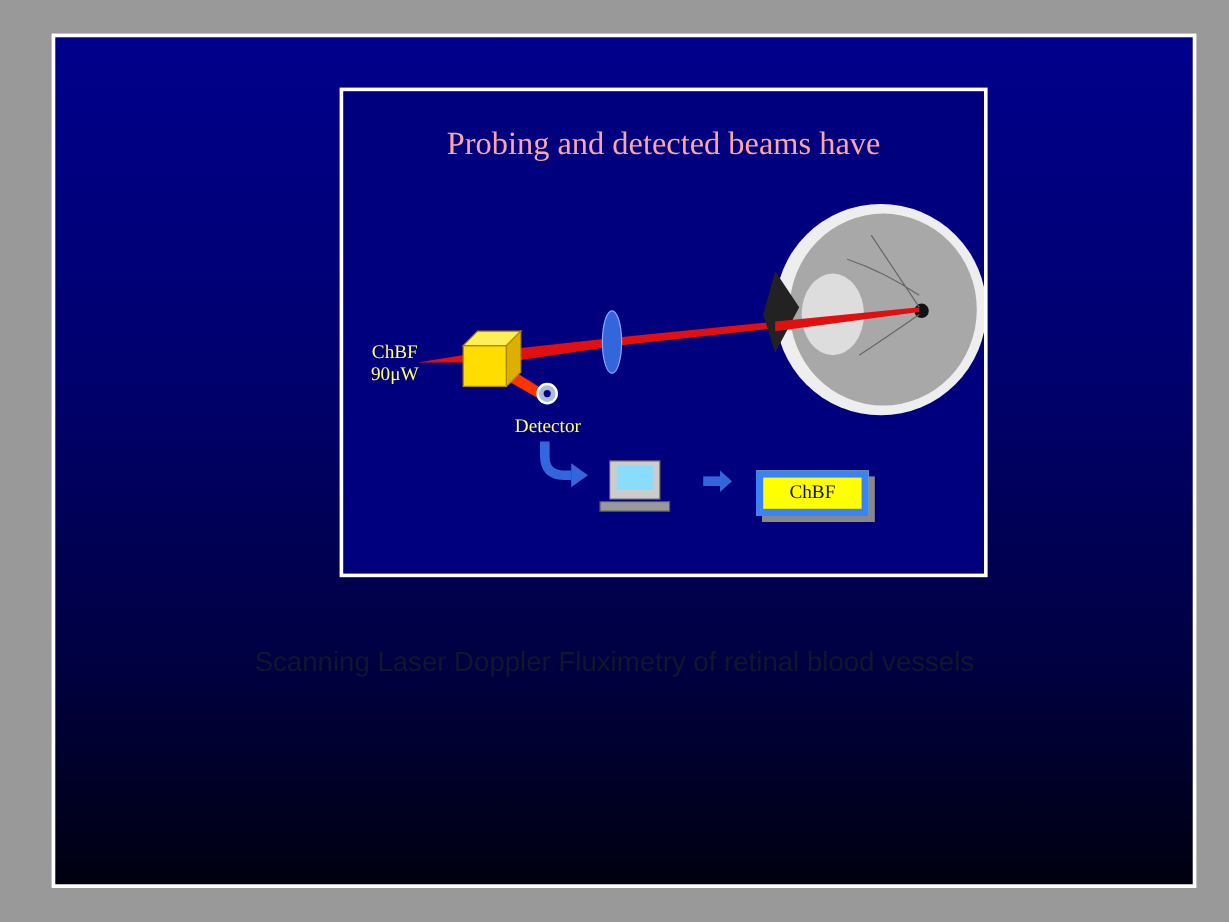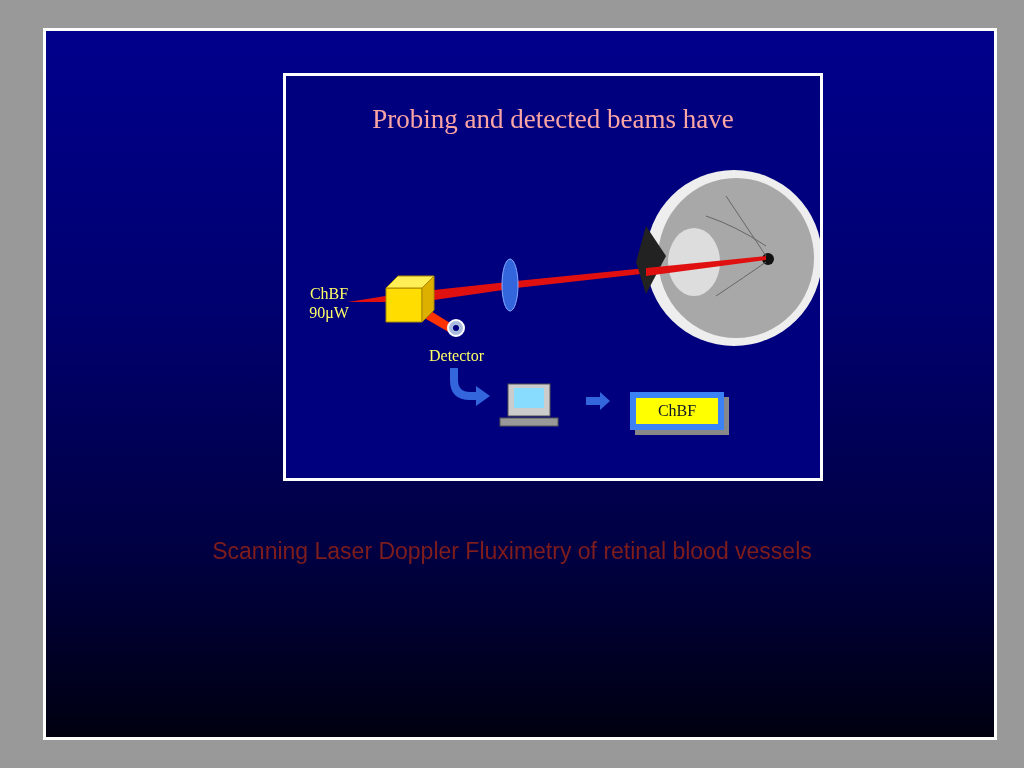--- a/index.html
+++ b/index.html
@@ -3,21 +3,21 @@
   <meta charset="utf-8">
   <style>
     html,body{margin:0;padding:0;}
     body{width:1024px;height:768px;background:#999999;position:relative;overflow:hidden;font-family:"Liberation Sans",sans-serif;}
     .slide{position:absolute;left:43px;top:28px;width:948px;height:706px;border:3px solid #ffffff;
       background:linear-gradient(to bottom,#00008c 0%,#00006e 40%,#000040 75%,#000010 100%);}
     .figure{position:absolute;left:283px;top:73px;width:534px;height:402px;border:3px solid #ffffff;background:#00007f;overflow:hidden;}
     .fig-title{position:absolute;left:0;top:26px;width:100%;text-align:center;color:#fca5a5;
       font-family:"Liberation Serif",serif;font-size:27px;line-height:34px;}
     .lbl{position:absolute;color:#ffff66;font-family:"Liberation Serif",serif;font-size:16px;line-height:19px;text-align:right;}
-    .caption{position:absolute;left:0;top:538px;width:1024px;text-align:center;color:#7f1d1d;font-size:23px;}
+    .caption{position:absolute;left:0;top:538px;width:1024px;text-align:center;color:#0f172a;font-size:23px;}
     .chbf{position:absolute;left:344px;top:316px;width:82px;height:26px;background:#ffff00;border:6px solid #3b82f6;
       box-shadow:5px 5px 0 #888888;color:#0f172a;font-family:"Liberation Serif",serif;font-size:16px;line-height:26px;text-align:center;}
   </style>
 </head>
 <body>
 
 <div class="slide"></div>
 
 <div class="figure">
   <div class="fig-title">

